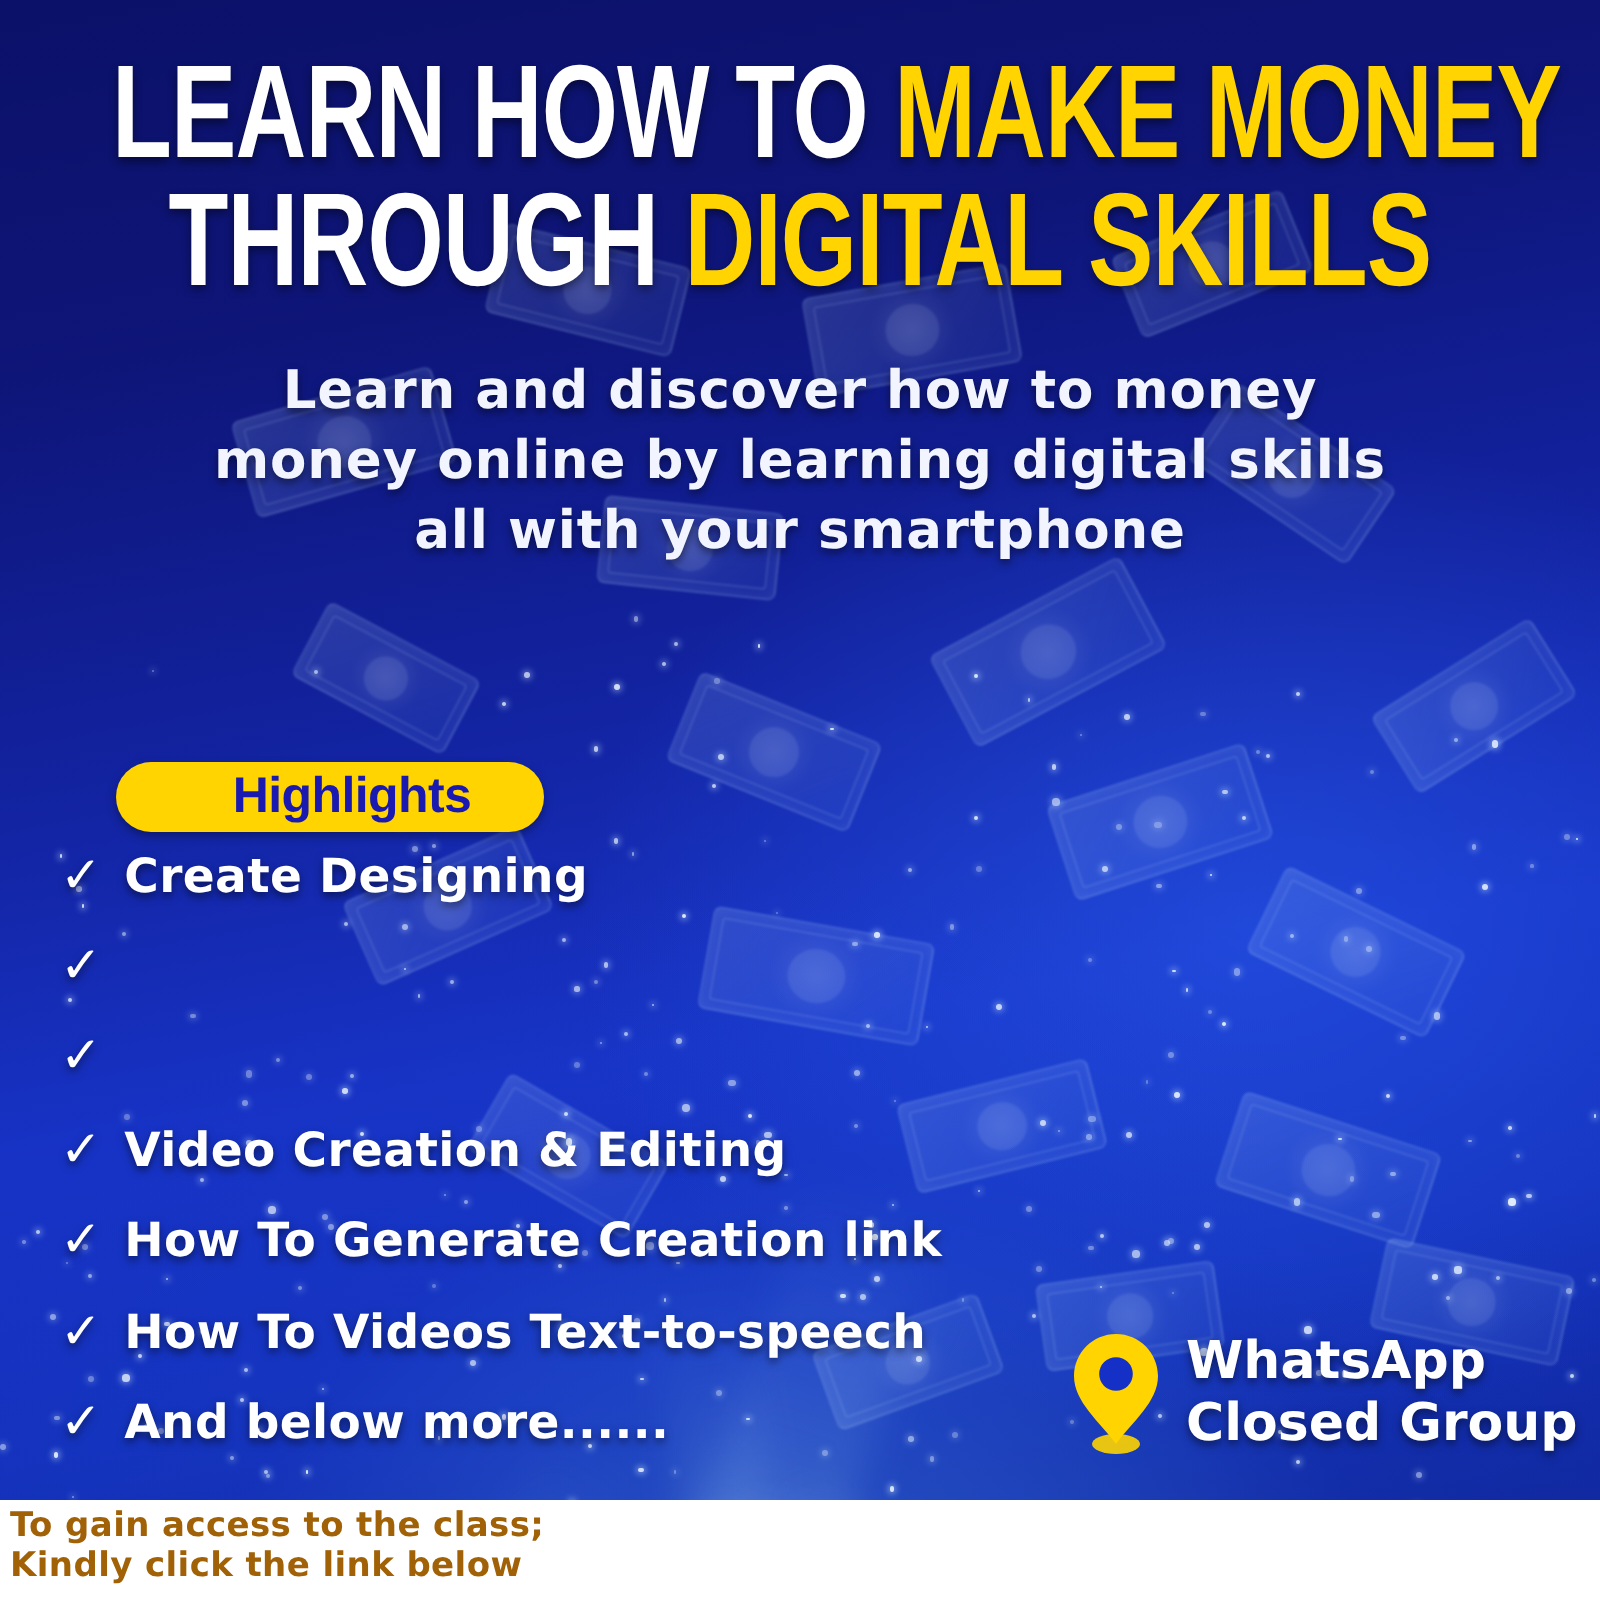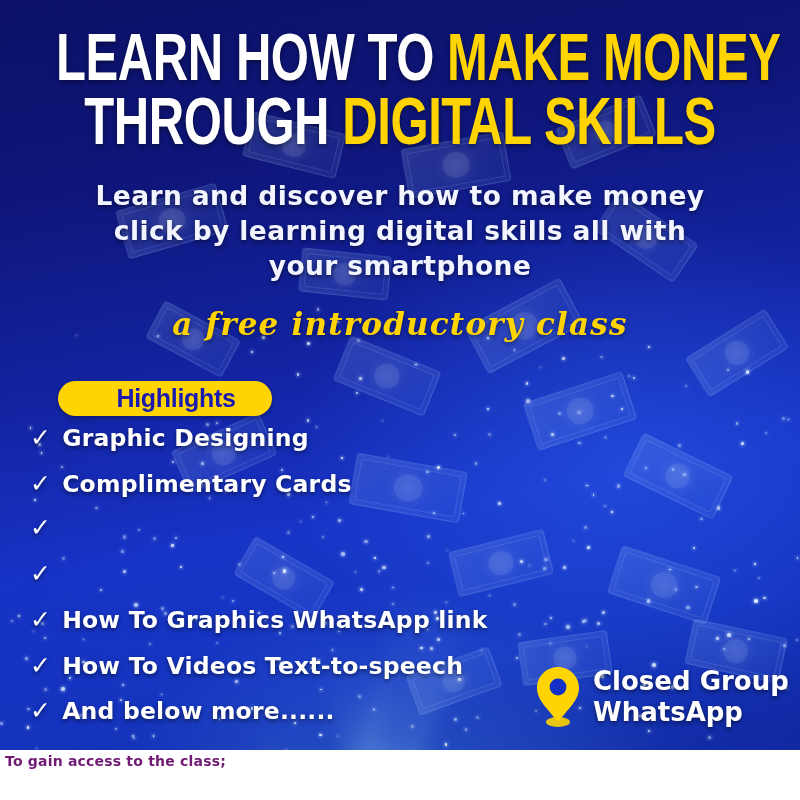--- a/index.html
+++ b/index.html
@@ -117,23 +117,23 @@
     text-shadow:0 2px 4px rgba(0,0,0,.5); white-space:nowrap;
   }
 
   
   .bottombar{
     position:absolute; left:0; right:0; bottom:0; height:50px;
     background:#ffffff;
   }
   .bb-left{
     position:absolute; left:5px; top:3px;
-    color:#701a75;
+    color:#a16207;
     font-family:"DejaVu Sans", sans-serif;
-    font-size:14px; font-weight:bold; line-height:1.18;
+    font-size:17px; font-weight:bold; line-height:1.18;
     letter-spacing:.2px; white-space:nowrap;
   }
   .bb-panel{
     position:absolute; left:358px; top:0; right:0; height:50px;
     background:#1f22e0;
     border-top-left-radius:26px; border-bottom-left-radius:26px;
     display:flex; align-items:center; justify-content:center;
   }
   .bb-panel span{
     color:#ffffff; font-family:"DejaVu Serif", serif;
@@ -417,70 +417,70 @@
 
   <div class="headline">
     <span class="hl-line">
       <span>LEARN HOW TO </span><span class="gold">MAKE MONEY</span>
     </span>
     <span class="hl-line">
       <span>THROUGH </span><span class="gold">DIGITAL SKILLS</span>
     </span>
   </div>
 
-  <div class="subtitle">Learn and discover how to make money click by learning digital skills all with your smartphone</div>
-
-  <div class="tagline">a free introductory class</div>
+  <div class="subtitle">Learn and discover how to money money online by learning digital skills all with your smartphone</div>
+
 
   <div class="pill">
     <span>Highlights</span>
   </div>
 
   <div class="bullets" id="bullets">
       <div class="bullet">
         <span class="check">✓</span>
-        <span>Graphic Designing</span>
-      </div>
-      <div class="bullet">
-        <span class="check">✓</span>
-        <span>Complimentary Cards</span>
-      </div>
-      <div class="bullet">
-        <span class="check">✓</span>
-      </div>
-      <div class="bullet">
-        <span class="check">✓</span>
-      </div>
-      <div class="bullet">
-        <span class="check">✓</span>
-        <span>How To Graphics WhatsApp link</span>
+        <span>Create Designing</span>
+      </div>
+      <div class="bullet">
+        <span class="check">✓</span>
+      </div>
+      <div class="bullet">
+        <span class="check">✓</span>
+      </div>
+      <div class="bullet">
+        <span class="check">✓</span>
+        <span>Video Creation &amp; Editing</span>
+      </div>
+      <div class="bullet">
+        <span class="check">✓</span>
+        <span>How To Generate Creation link</span>
       </div>
       <div class="bullet">
         <span class="check">✓</span>
         <span>How To Videos Text-to-speech</span>
       </div>
       <div class="bullet">
         <span class="check">✓</span>
         <span>And below more......</span>
       </div>
     </div>
 
   <div class="wa">
     <div class="pin">
       <svg width="44" height="62" viewBox="0 0 44 62" aria-hidden="true">
         <ellipse cx="22" cy="56" rx="12" ry="5" fill="#ffd400" opacity="0.9"></ellipse>
         <path d="M22 1 C10.4 1 1 10.4 1 22 C1 35 14 45 22 56 C30 45 43 35 43 22 C43 10.4 33.6 1 22 1 Z" fill="#ffd400"></path>
         <circle cx="22" cy="21" r="8.4" fill="#1530c6"></circle>
       </svg>
     </div>
     <div class="wa-text">
+      <div>WhatsApp</div>
       <div>Closed Group</div>
-      <div>WhatsApp</div>
     </div>
   </div>
 
   <div class="bottombar">
     <div class="bb-left">
       <div>To gain access to the class;</div>
+      <div>Kindly click the link below</div>
     </div>
   </div>
 
 </div>
 
 </body></html>

